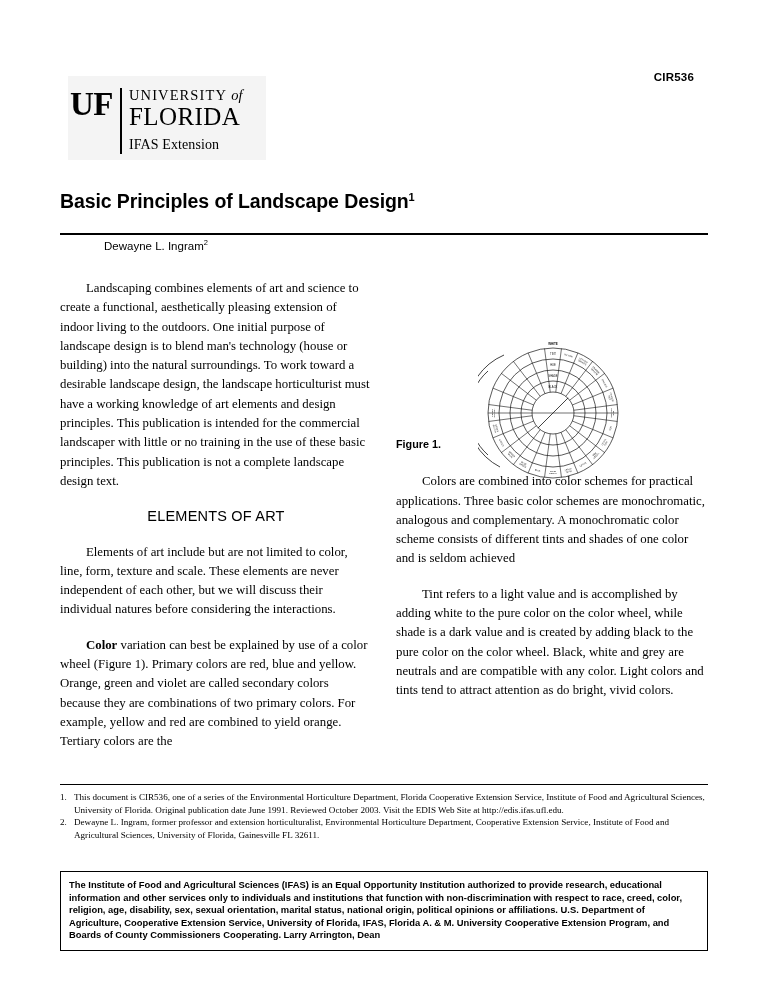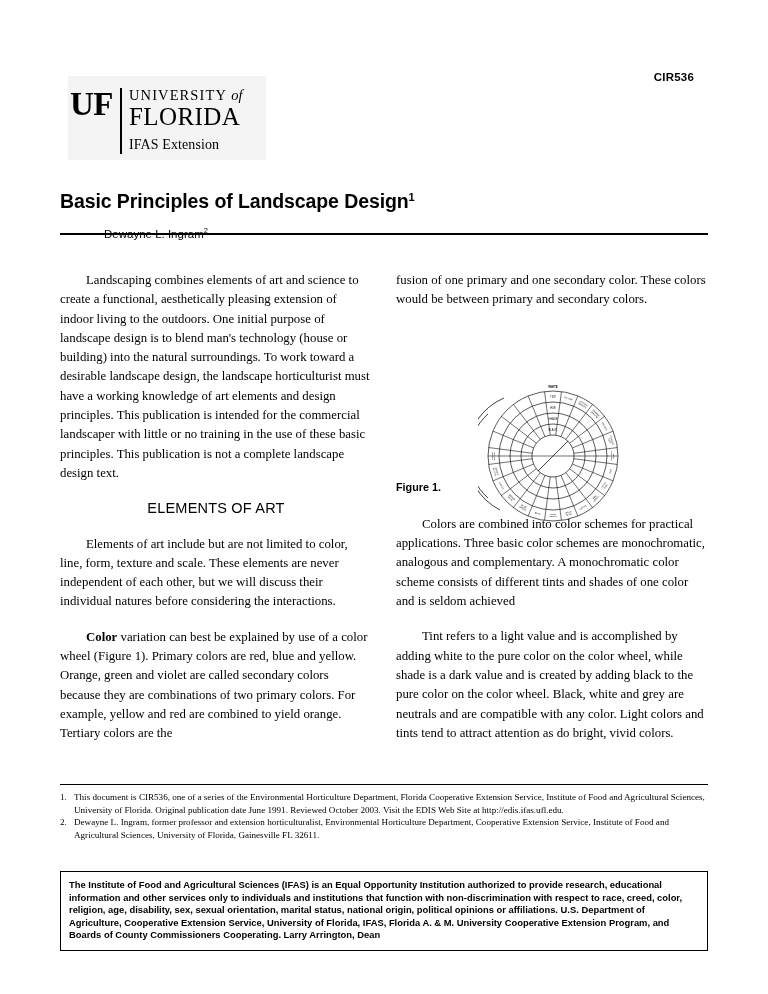--- a/index.html
+++ b/index.html
@@ -98,31 +98,31 @@
     font-weight: bold;
     letter-spacing: -0.1px;
     padding-bottom: 20px;
     border-bottom: 2.5px solid #000;
   }
   .title sup { font-size: 11px; vertical-align: super; font-weight: bold; }
 
   .byline {
     position: absolute;
     left: 60px;
-    top: 226px;
+    top: 238px;
     font-family: "Liberation Sans", "DejaVu Sans", sans-serif;
     font-size: 11.5px;
     padding-left: 44px;
   }
   .byline sup { font-size: 7.5px; vertical-align: super; }
 
   
   .col {
     position: absolute;
-    top: 271px;
+    top: 279px;
     width: 312px;
     font-size: 12.8px;
     line-height: 19.3px;
     text-align: left;
   }
   .col-left { left: 60px; }
   .col-right { left: 396px; }
   .col p { margin: 0 0 16px 0; }
   .col p.indent { text-indent: 26px; }
   .col h2 {
@@ -215,21 +215,20 @@
   <div class="byline"><span>Dewayne L. Ingram</span><sup>2</sup></div>
 
   <div class="col col-left">
     <p class="indent">Landscaping combines elements of art and science to create a functional, aesthetically pleasing extension of indoor living to the outdoors. One initial purpose of landscape design is to blend man's technology (house or building) into the natural surroundings. To work toward a desirable landscape design, the landscape horticulturist must have a working knowledge of art elements and design principles. This publication is intended for the commercial landscaper with little or no training in the use of these basic principles. This publication is not a complete landscape design text.</p>
     <h2>ELEMENTS OF ART</h2>
     <p class="indent">Elements of art include but are not limited to color, line, form, texture and scale. These elements are never independent of each other, but we will discuss their individual natures before considering the interactions.</p>
     <p class="indent"><b>Color</b><span> variation can best be explained by use of a color wheel (Figure 1). Primary colors are red, blue and yellow. Orange, green and violet are called secondary colors because they are combinations of two primary colors. For example, yellow and red are combined to yield orange. Tertiary colors are the</span></p>
   </div>
 
   <div class="col col-right">
-    <p>fusion of one primary and one secondary color. These colors would be between primary and secondary colors.</p>
 
     <div class="figure-wrap">
       <svg class="figure-svg" width="150" height="150" viewBox="0 0 150 150">
         <g id="wheel" fill="none" stroke="#111" stroke-width="0.6">
             <circle cx="75" cy="78" r="21" fill="none" stroke="#111111" stroke-width="0.7"></circle>
             <circle cx="75" cy="78" r="32" fill="none" stroke="#111111" stroke-width="0.7"></circle>
             <circle cx="75" cy="78" r="43" fill="none" stroke="#111111" stroke-width="0.7"></circle>
             <circle cx="75" cy="78" r="54" fill="none" stroke="#111111" stroke-width="0.7"></circle>
             <circle cx="75" cy="78" r="65" fill="none" stroke="#111111" stroke-width="0.7"></circle>
             <line x1="77.74105003662109" y1="57.17965791114998" x2="83.48420249430336" y2="13.556084010702321" stroke="#111111" stroke-width="0.6"></line>

